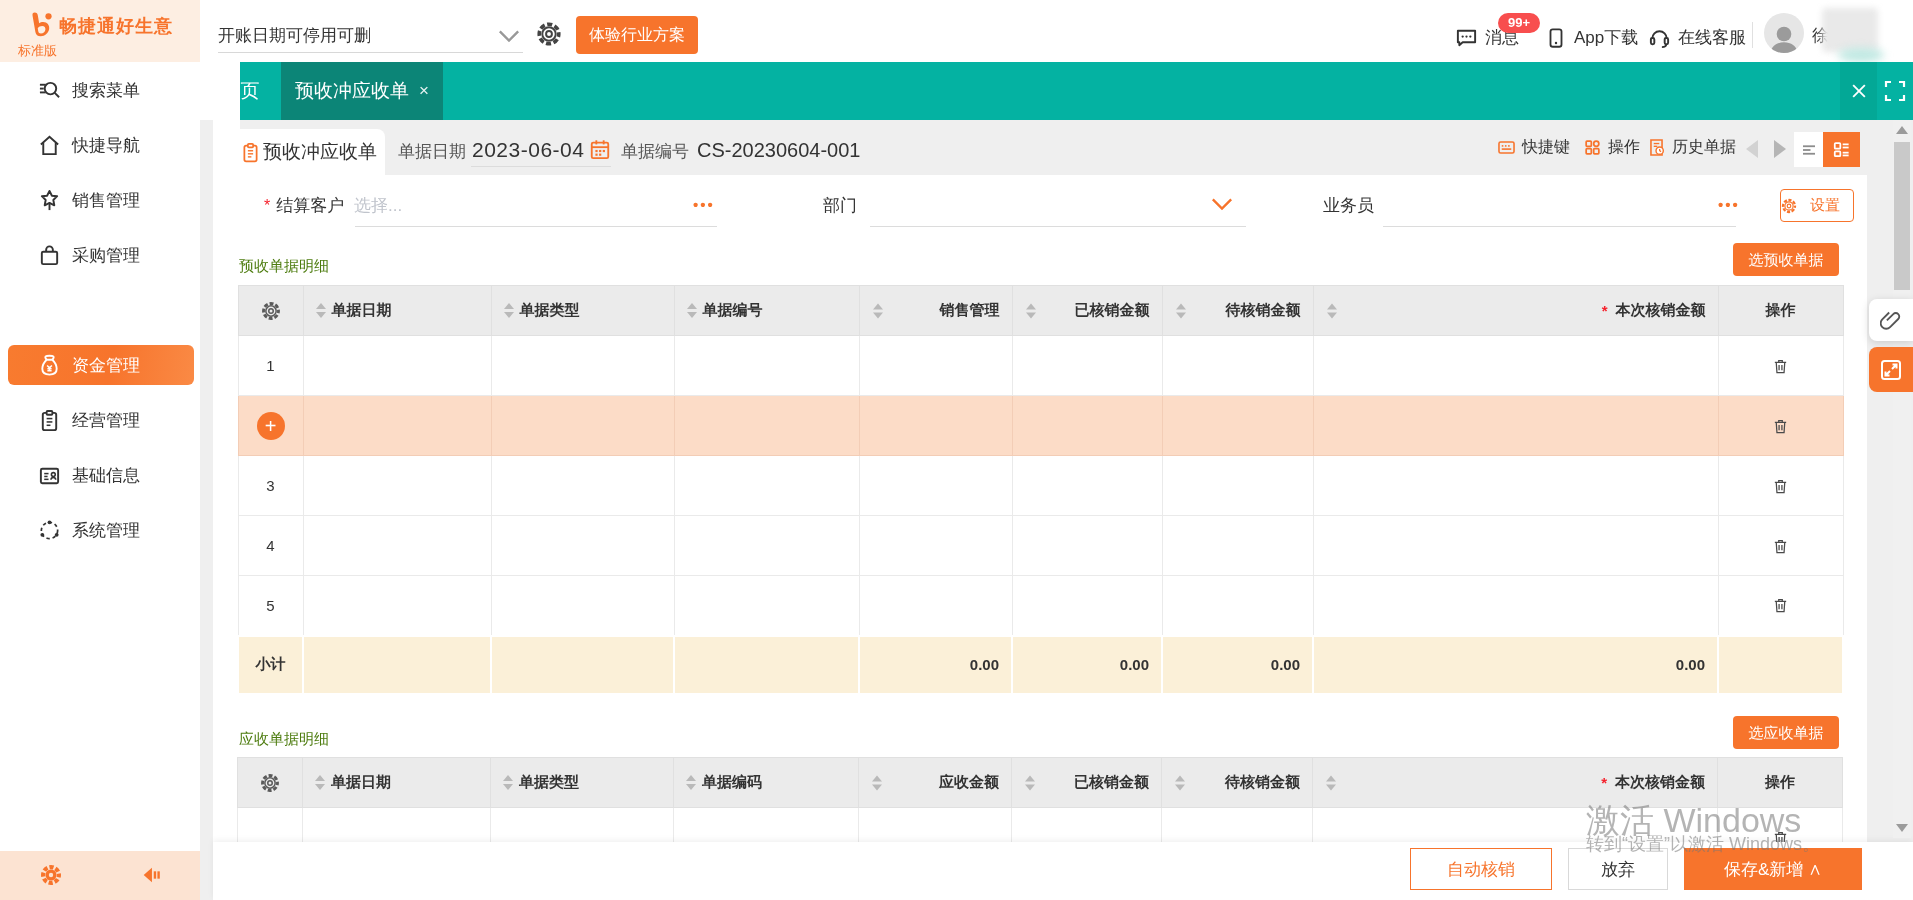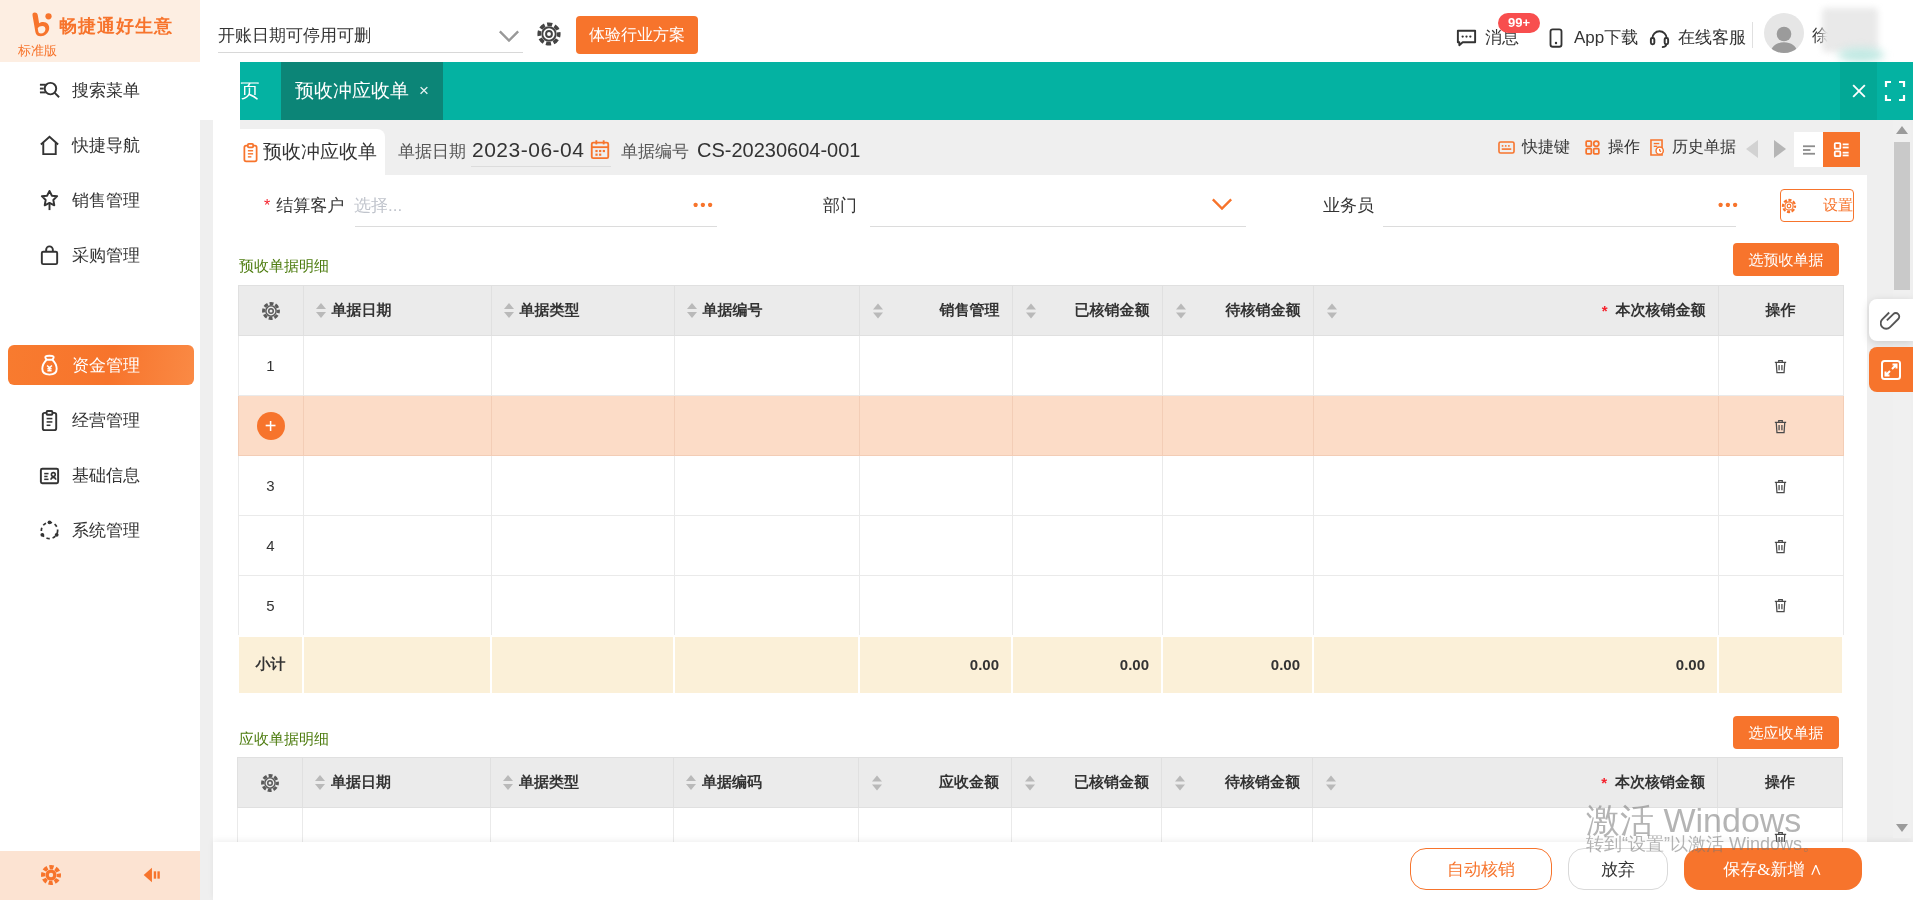--- a/index.html
+++ b/index.html
@@ -68,21 +68,21 @@
 <style>
 
 #card { position:absolute; left:213px; top:175px; width:1654px; height:667px; background:#fff; }
 .form-label { position:absolute; top:194px; font-size:17px; color:#333; }
 .req-star { color:#F5222D; margin-right:6px; font-size:16px; }
 th .req-star { margin-right:2px; font-size:15px; }
 .placeholder { color:#C0C4CC; }
 .f-underline { position:absolute; top:226px; height:1px; background:#DCDCDC; }
 .dots3 { position:absolute; top:196px; color:#F7742C; font-size:15px; letter-spacing:2px; font-weight:bold; cursor:pointer; }
 #dept-chevron { position:absolute; left:1211px; top:197px; width:22px; height:14px; color:#F7742C; cursor:pointer; }
-#settings-btn { position:absolute; left:1780px; top:189px; width:74px; height:33px; border:1px solid #F7742C; border-radius:4px; background:#fff; color:#F7742C; font-size:15px; display:flex; align-items:center; justify-content:space-between; gap:3px; cursor:pointer; }
+#settings-btn { position:absolute; left:1780px; top:189px; width:74px; height:33px; border:1px solid #F7742C; border-radius:4px; background:#fff; color:#F7742C; font-size:15px; display:flex; align-items:center; justify-content:flex-start; gap:13px; cursor:pointer; }
 #settings-btn svg { width:16px; height:16px; }
 
 
 .sec-title { position:absolute; font-size:15px; color:#4d7c0f; }
 .sec-btn { position:absolute; width:106px; height:33px; background:#F7742C; border:none; border-radius:4px; color:#fff; font-size:15px; text-align:center; line-height:33px; cursor:pointer; }
 table.grid { position:absolute; left:237px; border-collapse:collapse; table-layout:fixed; width:1606px; background:#fff; }
 table.grid col.c0{width:65px} table.grid col.c1{width:188px} table.grid col.c2{width:183px}
 table.grid col.c3{width:185px} table.grid col.c4{width:153px} table.grid col.c5{width:150px}
 table.grid col.c6{width:151px} table.grid col.c7{width:405px} table.grid col.c8{width:125px}
 table.grid th { background:#EBEBEB; height:50px; font-size:15px; font-weight:bold; color:#333; border:1px solid #E0E0E0; border-top:1px solid #E0E0E0; padding:0 12px; position:relative; }
@@ -98,24 +98,24 @@
 .th-right .sorter { position:absolute; left:13px; top:50%; transform:translateY(-50%); }
 th .hdr-gear { width:20px; height:20px; color:#5A5A5A; margin:0 auto; cursor:pointer; }
 tr.hl td { background:#FCDCC7; border-color:#F3CDB6; }
 tr.subtotal td { background:#FBF0D8; border-color:#fff; border-width:2px; font-weight:bold; height:58px; }
 td.amt { text-align:right; font-weight:bold; font-size:16px; }
 .plus-btn { width:28px; height:28px; border-radius:50%; background:#F7742C; border:none; color:#fff; font-size:20px; line-height:26px; text-align:center; cursor:pointer; display:inline-block; }
 .trash { width:17px; height:18px; color:#4A4A4A; margin:0 auto; cursor:pointer; }
 
 
 #footer { position:absolute; left:213px; top:842px; width:1700px; height:58px; background:#fff; box-shadow:0 -2px 6px rgba(0,0,0,.06); }
-.ft-btn { position:absolute; top:6px; height:42px; border-radius:16px; font-size:17px; cursor:pointer; }
+.ft-btn { position:absolute; top:6px; height:42px; border-radius:0; font-size:17px; cursor:pointer; }
 #btn-auto { left:1197px; width:142px; background:#fff; border:1px solid #F7742C; color:#F7742C; }
 #btn-discard { left:1355px; width:100px; background:#fff; border:1px solid #D9D9D9; color:#333; }
-#btn-save { left:1471px; width:178px; background:#F7742C; border:none; color:#fff;font-family:Liberation Serif, serif; }
+#btn-save { left:1471px; width:178px; background:#F7742C; border:none; color:#fff; }
 
 
 #vscroll { position:absolute; left:1893px; top:120px; width:18px; height:718px; background:#F0F0F0; }
 #vscroll .arr { position:absolute; left:3px; width:0; height:0; border-style:solid; }
 #vscroll .arr.up { top:6px; border-width:0 6px 8px 6px; border-color:transparent transparent #9B9B9B transparent; }
 #vscroll .arr.dn { bottom:6px; border-width:8px 6px 0 6px; border-color:#9B9B9B transparent transparent transparent; }
 #vscroll .thumb { position:absolute; left:1px; top:22px; width:16px; height:148px; background:#C9C9C9; }
 #float-clip { position:absolute; left:1869px; top:299px; width:44px; height:42px; background:#fff; border-radius:8px 0 0 8px; box-shadow:0 2px 8px rgba(0,0,0,.15); display:flex; align-items:center; justify-content:center; color:#555; cursor:pointer; }
 #float-expand { position:absolute; left:1869px; top:347px; width:44px; height:45px; background:#F7742C; border-radius:8px 0 0 8px; display:flex; align-items:center; justify-content:center; color:#fff; cursor:pointer; }
 #wm1 { position:absolute; left:1586px; top:798px; font-size:34px; color:rgba(118,118,118,.55); z-index:50; pointer-events:none; }

